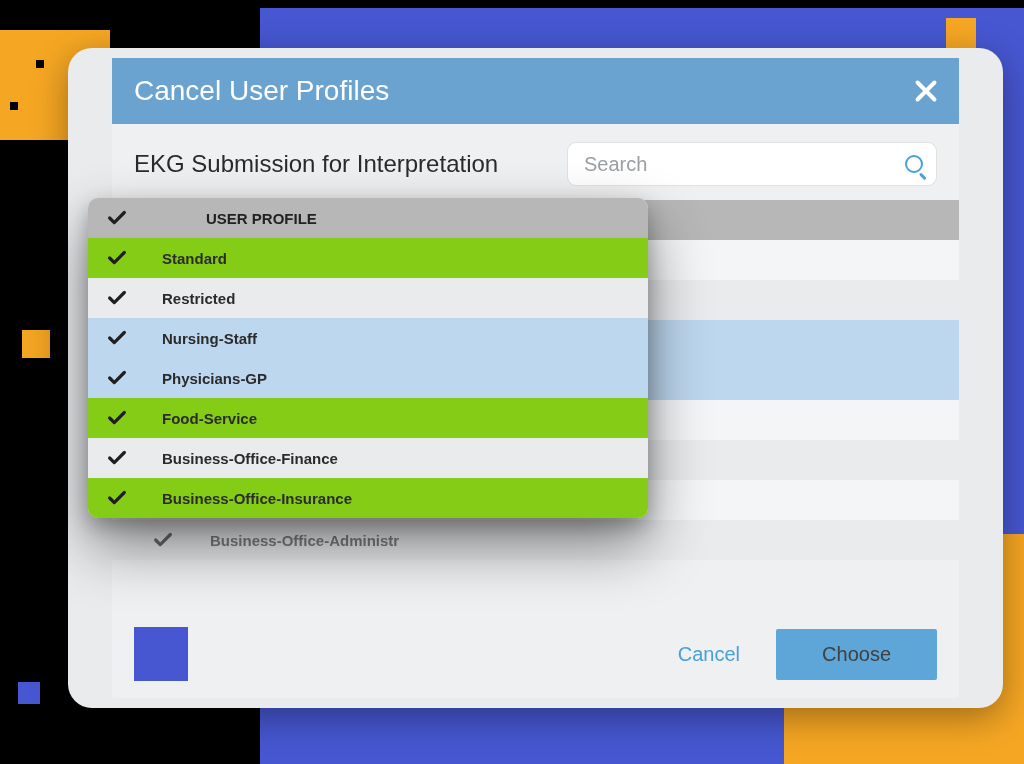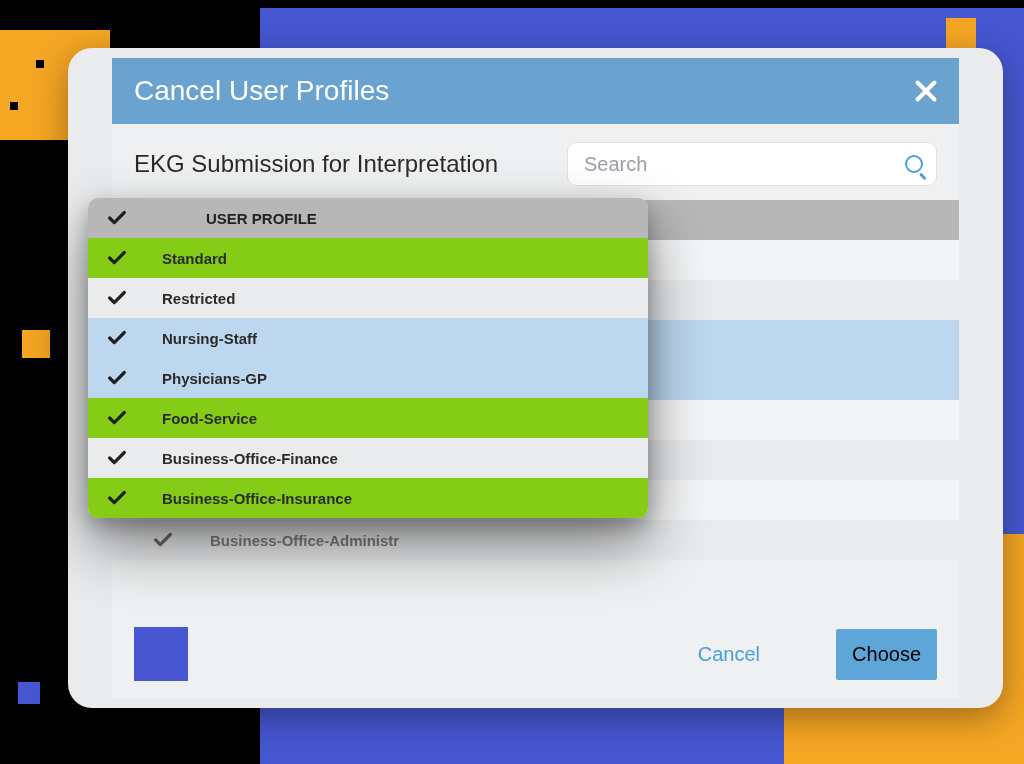--- a/index.html
+++ b/index.html
@@ -202,44 +202,43 @@
 
     
     .footer {
       position: absolute;
       left: 0; right: 0; bottom: 0;
       height: 88px;
       display: flex;
       align-items: center;
       justify-content: flex-start;
       padding: 0 22px;
-      gap: 32px;
+      gap: 16px;
     }
     .footer-spacer { flex: 1; }
     .footer-block {
       width: 54px; height: 54px;
       background: #4657d1;
     }
     .btn-cancel {
       background: transparent;
       border: none;
       color: #4aa0d8;
       font-size: 20px;
       padding: 12px 20px;
       cursor: pointer;
     }
     .btn-choose {
       background: #5da6d7;
       border: none;
-      color: #000000;
+      color: #404040;
       font-size: 20px;
-      padding: 14px 16px;
+      padding: 14px 46px;
       cursor: pointer;
       border-radius: 2px;
-      margin-left: 24px;
     }
   </style>
 </head>
 <body>
 
 <div class="bg-blue-large"></div>
 <div class="bg-yellow-bottom"></div>
 <div class="bg-orange-topleft"></div>
 <div class="bg-orange-topright"></div>
 <div class="bg-orange-left-mid"></div>

